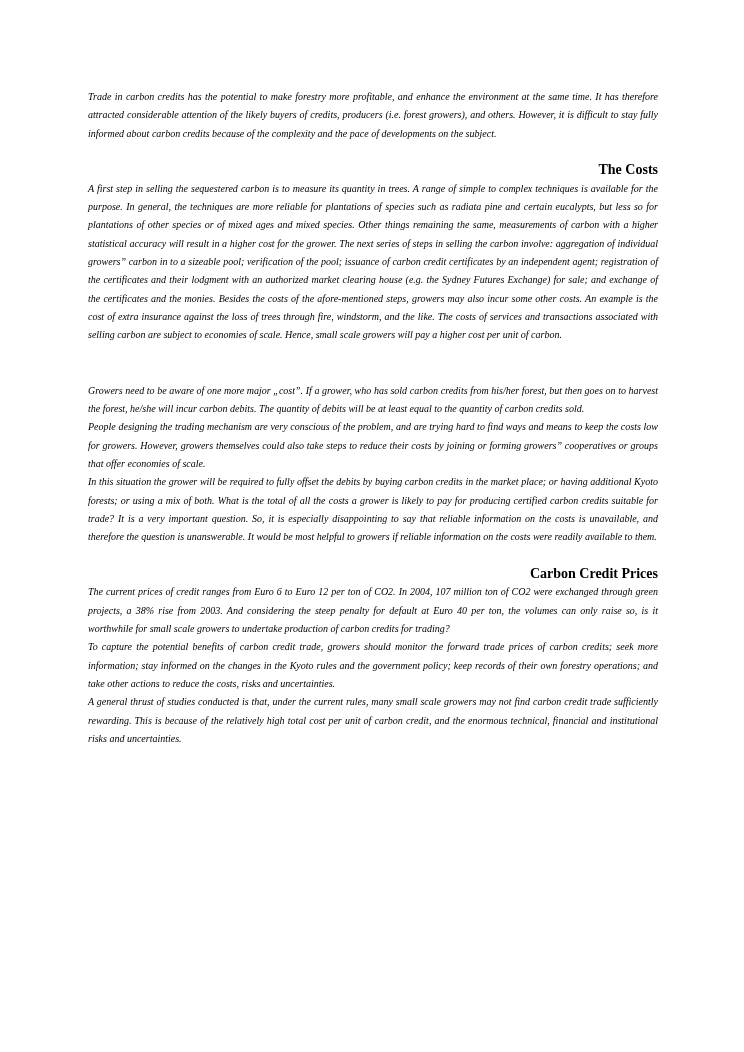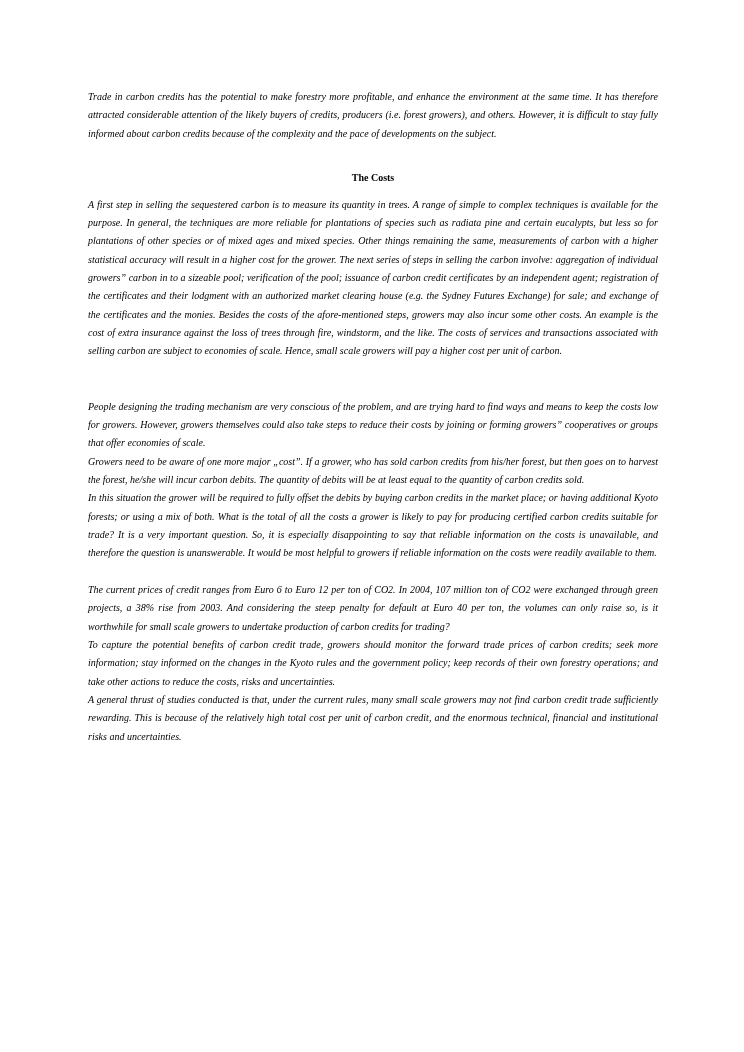--- a/index.html
+++ b/index.html
@@ -34,25 +34,25 @@
     text-align: justify;
     text-justify: inter-word;
     hyphens: none;
     font-style: italic;
     -webkit-hyphens: none;
   }
   p.body-par.last-line-natural {
     text-align-last: left;
   }
   h2.section-heading {
-    margin: 8px;
-    font-size: 10px;
+    margin: 0;
+    font-size: 14px;
     line-height: 18.35px;
     font-weight: bold;
-    text-align: center;
+    text-align: right;
   }
   
   .blank-line {
     height: 18.35px;
   }
 </style>
 </head>
 <body>
 
 <div class="page">
@@ -62,28 +62,29 @@
 
     <div class="blank-line"></div>
 
     <h2 class="section-heading">The Costs</h2>
 
     <p class="body-par last-line-natural">A first step in selling the sequestered carbon is to measure its quantity in trees. A range of simple to complex techniques is available for the purpose. In general, the techniques are more reliable for plantations of species such as radiata pine and certain eucalypts, but less so for plantations of other species or of mixed ages and mixed species. Other things remaining the same, measurements of carbon with a higher statistical accuracy will result in a higher cost for the grower. The next series of steps in selling the carbon involve: aggregation of individual growers” carbon in to a sizeable pool; verification of the pool; issuance of carbon credit certificates by an independent agent; registration of the certificates and their lodgment with an authorized market clearing house (e.g. the Sydney Futures Exchange) for sale; and exchange of the certificates and the monies. Besides the costs of the afore-mentioned steps, growers may also incur some other costs. An example is the cost of extra insurance against the loss of trees through fire, windstorm, and the like. The costs of services and transactions associated with selling carbon are subject to economies of scale. Hence, small scale growers will pay a higher cost per unit of carbon.</p>
 
     <div class="blank-line"></div>
     <div class="blank-line"></div>
 
+    <p class="body-par last-line-natural">Growers need to be aware of one more major „cost”. If a grower, who has sold carbon credits from his/her forest, but then goes on to harvest the forest, he/she will incur carbon debits. The quantity of debits will be at least equal to the quantity of carbon credits sold.</p>
+
     <p class="body-par last-line-natural">People designing the trading mechanism are very conscious of the problem, and are trying hard to find ways and means to keep the costs low for growers. However, growers themselves could also take steps to reduce their costs by joining or forming growers” cooperatives or groups that offer economies of scale.</p>
-
-    <p class="body-par last-line-natural">Growers need to be aware of one more major „cost”. If a grower, who has sold carbon credits from his/her forest, but then goes on to harvest the forest, he/she will incur carbon debits. The quantity of debits will be at least equal to the quantity of carbon credits sold.</p>
 
     <p class="body-par last-line-natural">In this situation the grower will be required to fully offset the debits by buying carbon credits in the market place; or having additional Kyoto forests; or using a mix of both. What is the total of all the costs a grower is likely to pay for producing certified carbon credits suitable for trade? It is a very important question. So, it is especially disappointing to say that reliable information on the costs is unavailable, and therefore the question is unanswerable. It would be most helpful to growers if reliable information on the costs were readily available to them.</p>
 
     <div class="blank-line"></div>
 
+    <h2 class="section-heading">Carbon Credit Prices</h2>
 
     <p class="body-par last-line-natural">The current prices of credit ranges from Euro 6 to Euro 12 per ton of CO2. In 2004, 107 million ton of CO2 were exchanged through green projects, a 38% rise from 2003. And considering the steep penalty for default at Euro 40 per ton, the volumes can only raise so, is it worthwhile for small scale growers to undertake production of carbon credits for trading?</p>
 
     <p class="body-par last-line-natural">To capture the potential benefits of carbon credit trade, growers should monitor the forward trade prices of carbon credits; seek more information; stay informed on the changes in the Kyoto rules and the government policy; keep records of their own forestry operations; and take other actions to reduce the costs, risks and uncertainties.</p>
 
     <p class="body-par last-line-natural">A general thrust of studies conducted is that, under the current rules, many small scale growers may not find carbon credit trade sufficiently rewarding. This is because of the relatively high total cost per unit of carbon credit, and the enormous technical, financial and institutional risks and uncertainties.</p>
 
   </div>
 </div>
 

